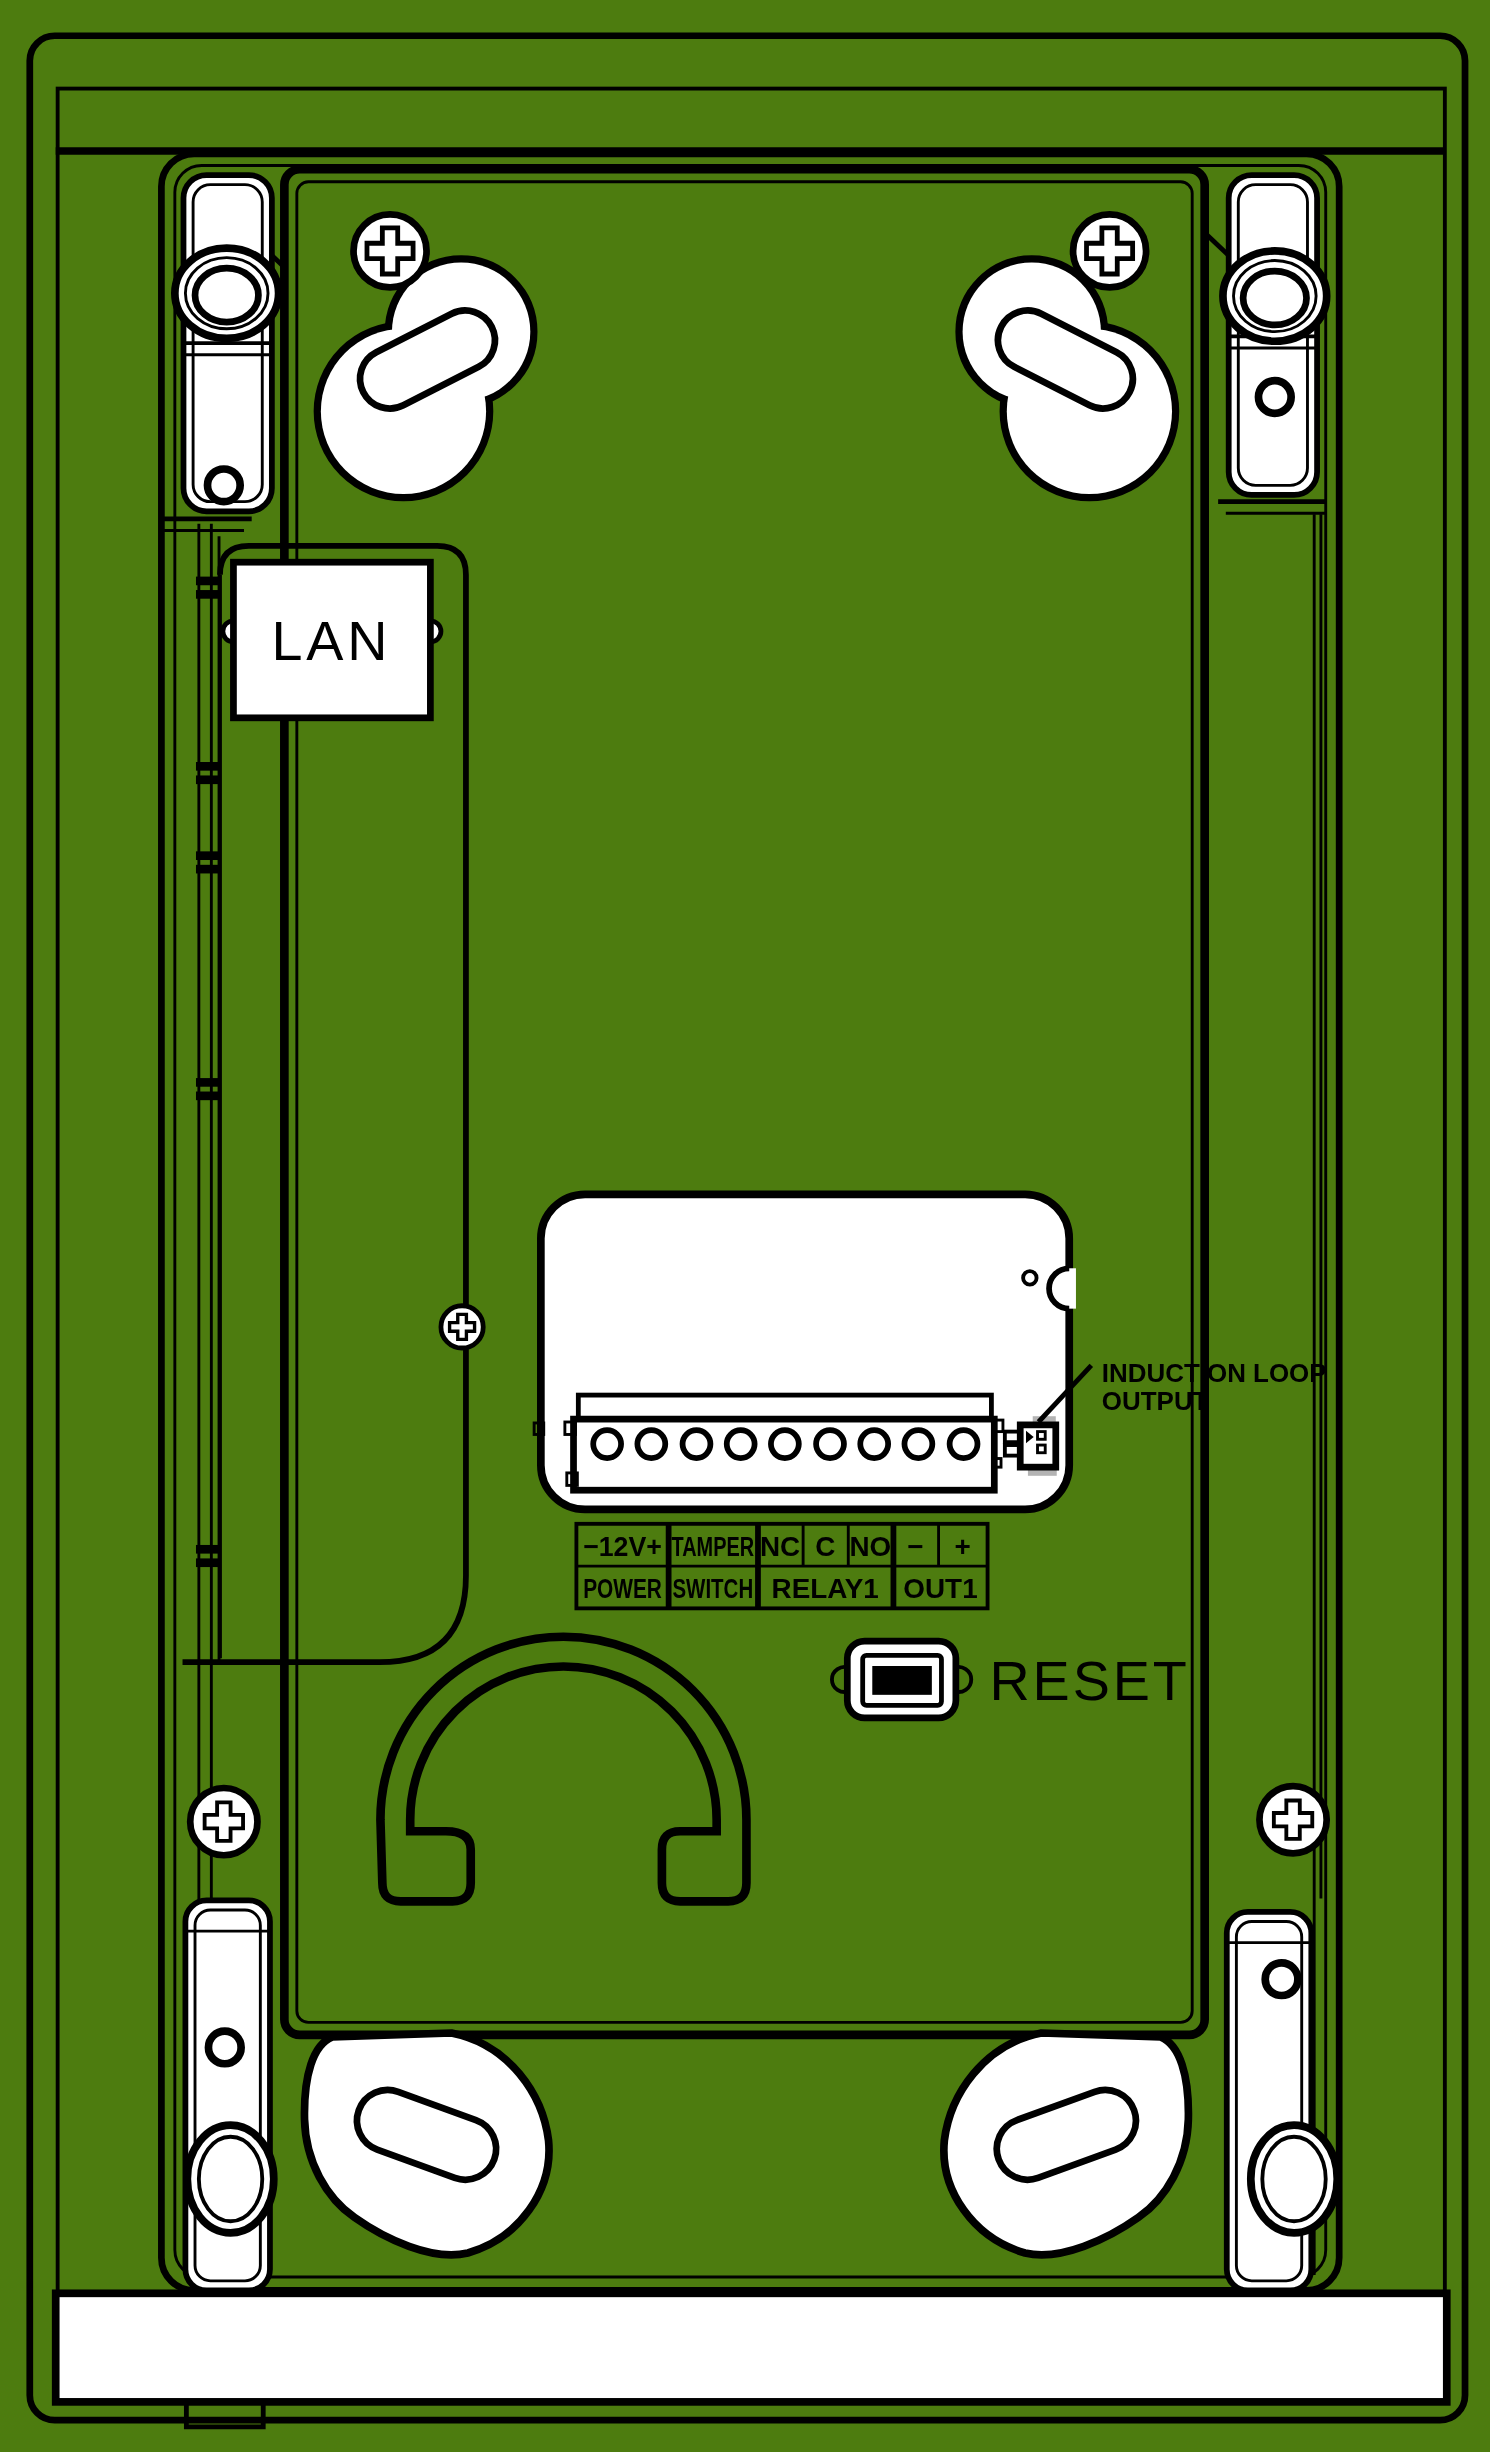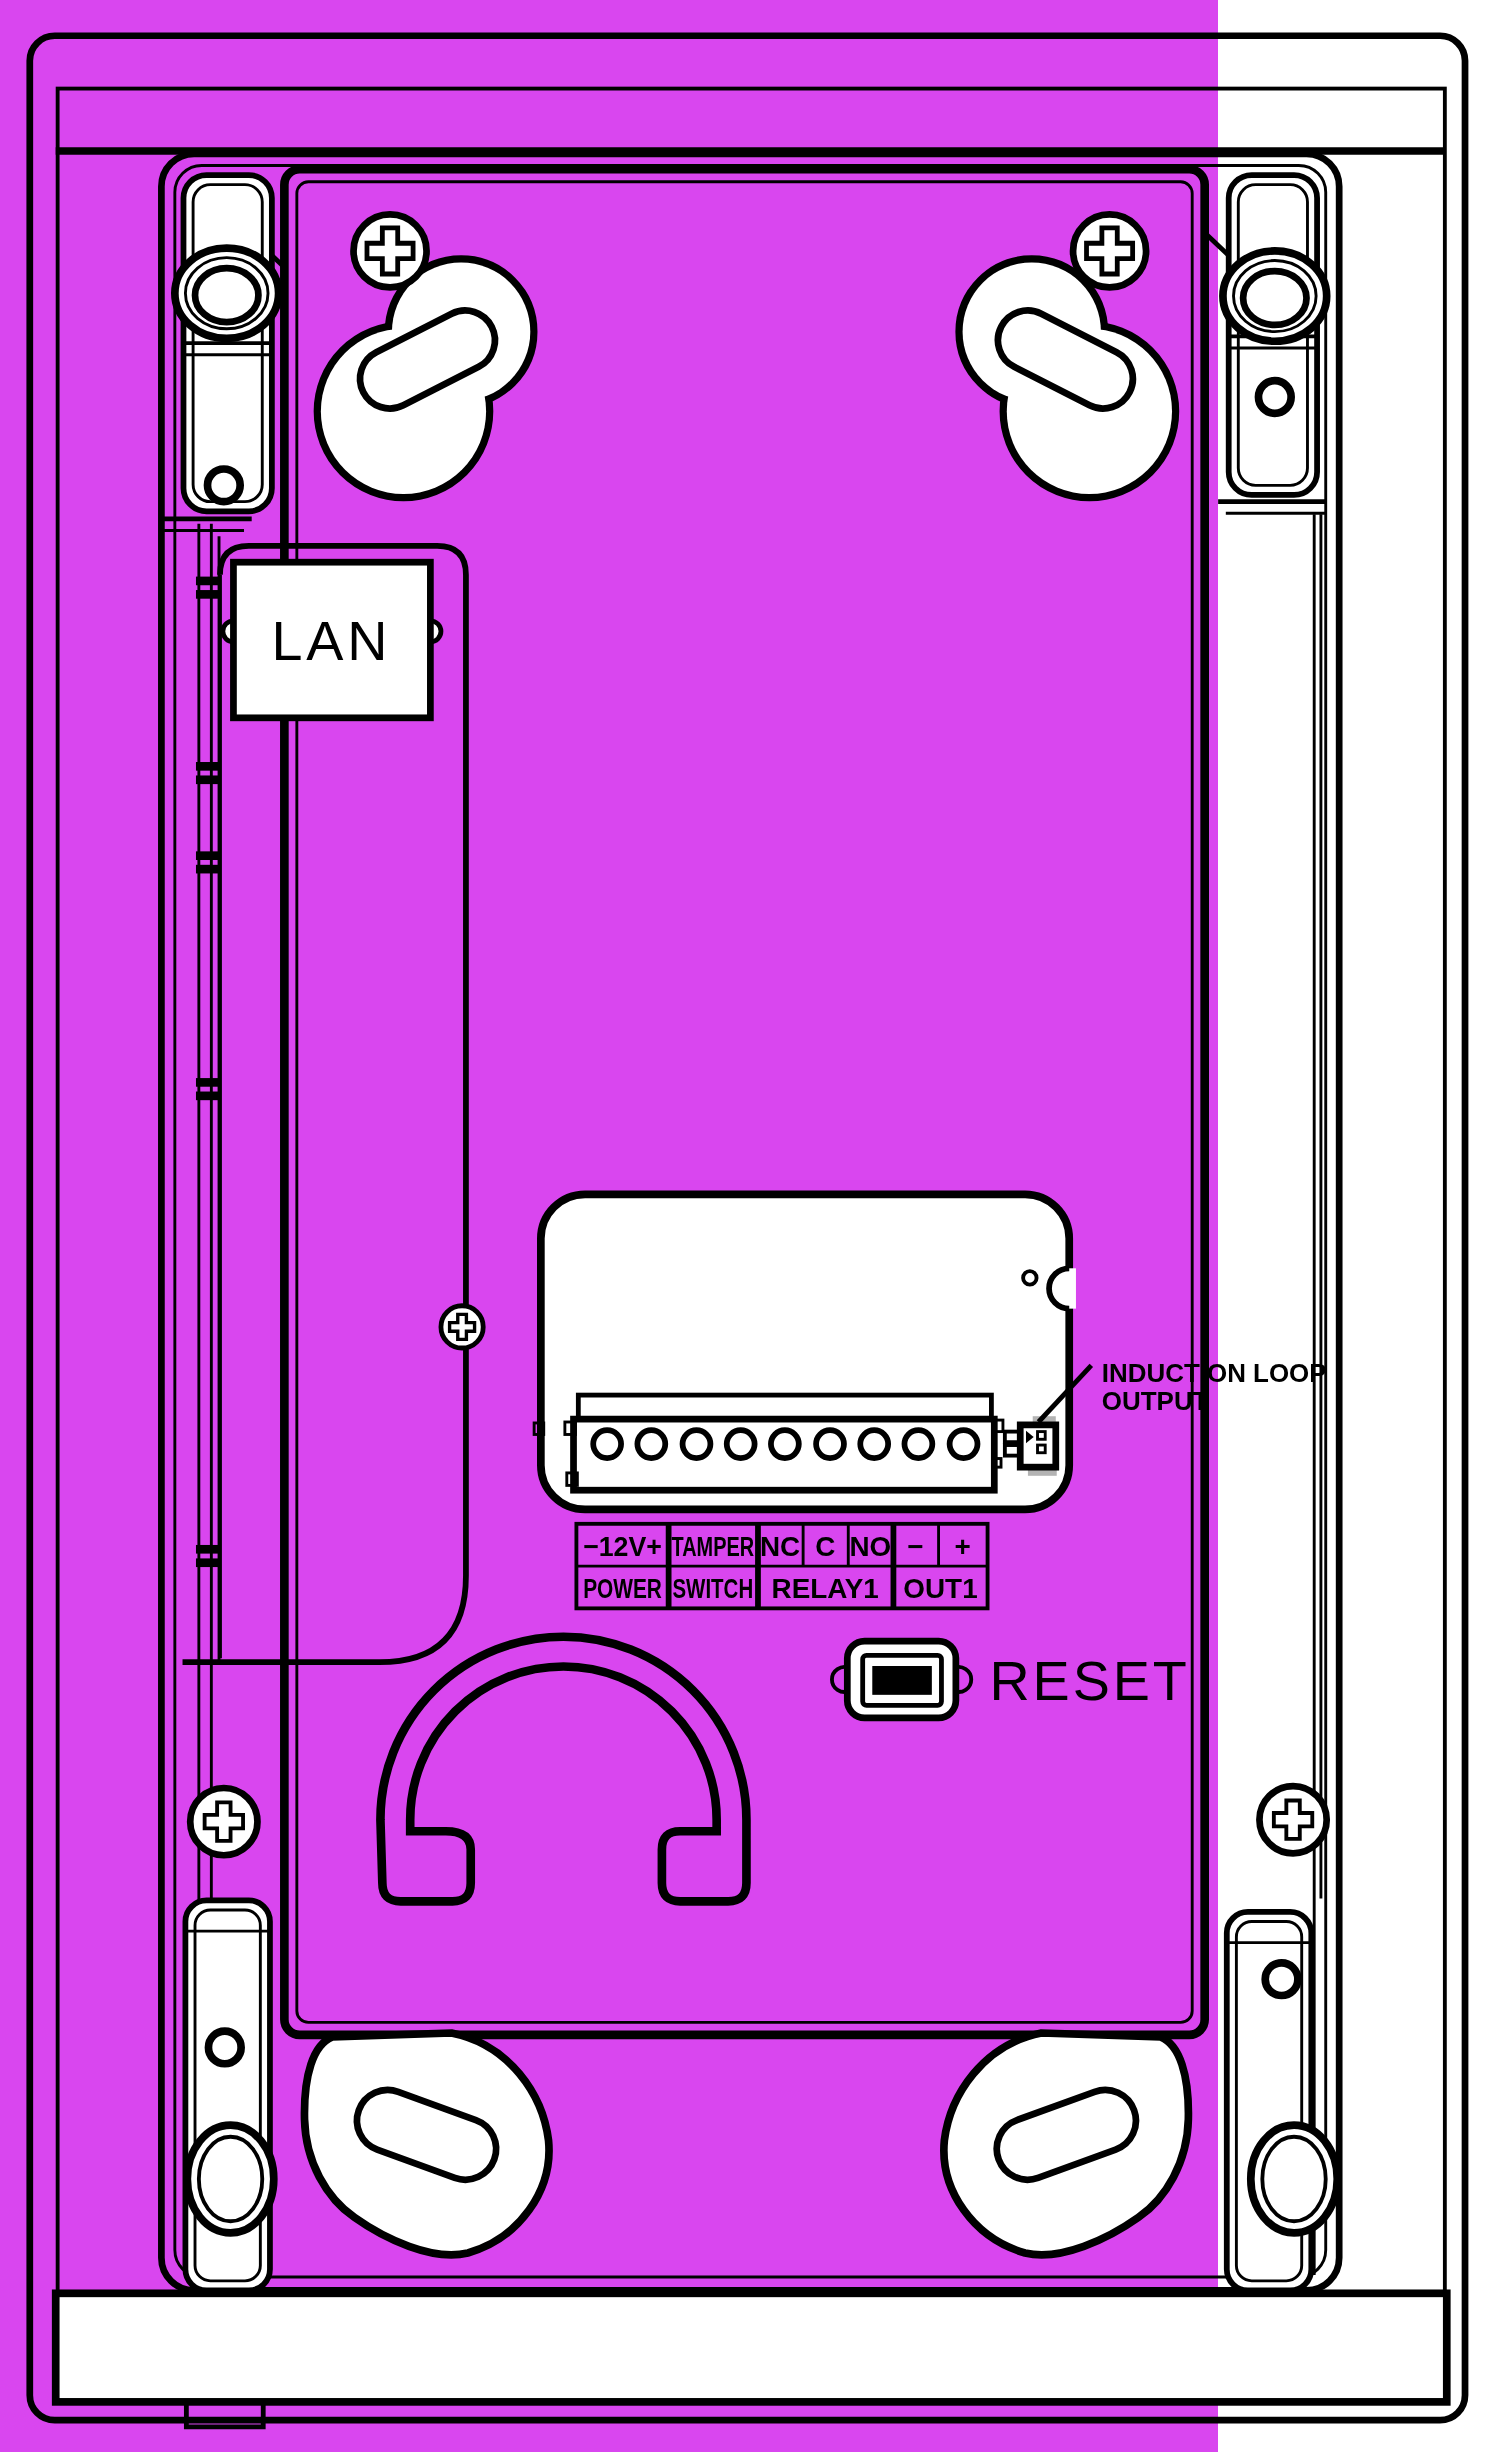--- a/index.html
+++ b/index.html
@@ -1,16 +1,16 @@
 <!DOCTYPE html>
 <html><head>
 <meta charset="utf-8">
 <style>
   html,body{margin:0;padding:0;background:#ffffff;}
-  .stage{position:relative;width:1218px;height:2453px;background:#d946ef;font-family:"Liberation Sans",sans-serif;}
+  .stage{position:relative;width:1490px;height:2453px;background:#4d7c0f;font-family:"Liberation Sans",sans-serif;}
   svg{display:block;}
   .ln{stroke:#000;fill:none;}
   .lnw{stroke:#000;fill:#fff;}
   .blk{fill:#000;stroke:none;}
   .pad{fill:#b3b3b3;stroke:none;}
   text{fill:#000;font-family:"Liberation Sans",sans-serif;}
   .t-lan{font-size:58px;letter-spacing:4px;}
   .t-bold{font-size:27px;font-weight:bold;}
   .t-reset{font-size:58px;letter-spacing:3px;}
   .t-tab{font-size:29px;font-weight:bold;}

